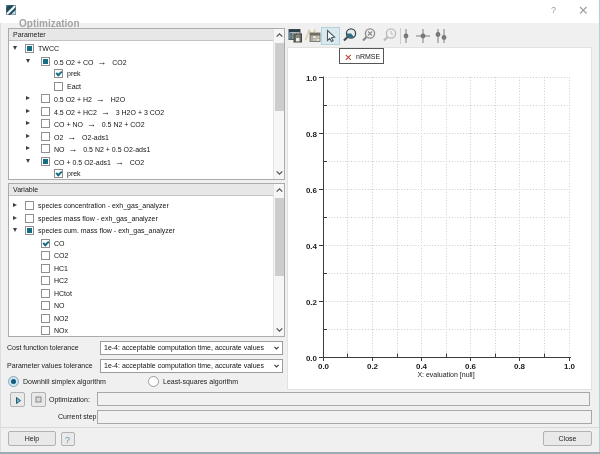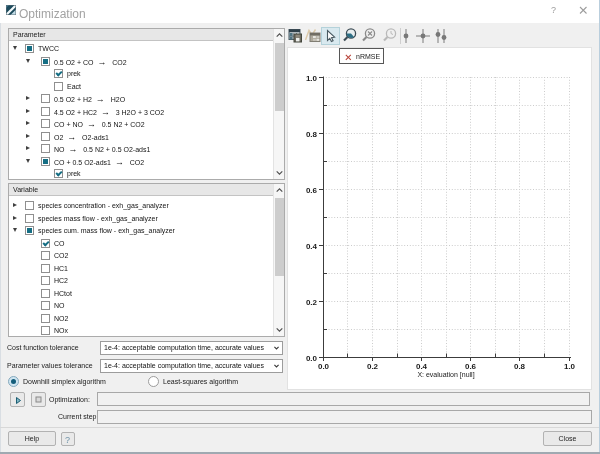--- a/index.html
+++ b/index.html
@@ -1,18 +1,18 @@
 <!DOCTYPE html>
 <html><head><meta charset="utf-8">
 <style>
 *{margin:0;padding:0;box-sizing:border-box;}
 body{font-family:"Liberation Sans",sans-serif;}
 .win{position:relative;width:600px;height:454px;background:#f0f0f0;overflow:hidden;font-family:"Liberation Sans",sans-serif;}
 .titlebar{position:absolute;left:0;top:0;width:600px;height:23px;background:#ffffff;}
-.title-text{position:absolute;left:19px;top:7px;font-size:12px;color:#a3a3a3;}
+.title-text{position:absolute;left:19px;top:18px;font-size:10px;color:#a3a3a3;font-weight:bold;}
 .tb-q{position:absolute;left:551px;top:5px;font-size:9px;color:#9a9a9a;}
 .bL{position:absolute;left:0;top:0;width:1px;height:454px;background:#d9dee3;}
 .bT{position:absolute;left:0;top:0;width:600px;height:1px;background:#dde1e5;}
 .bR{position:absolute;left:599px;top:0;width:1px;height:454px;background:#b9cedd;}
 .bB{position:absolute;left:0;top:452px;width:600px;height:2px;background:#9fa9b1;}
 .panel{position:absolute;left:8px;width:277px;background:#ffffff;border:1px solid #ababab;overflow:hidden;}
 .phead{position:absolute;left:0;top:0;right:11px;height:12px;background:#e7e7e7;border-bottom:1px solid #c3c3c3;font-size:7px;color:#1a1a1a;padding-left:4px;line-height:12px;}
 .sbar{position:absolute;top:0;right:0;width:11px;bottom:0;background:#f6f6f6;border-left:1px solid #e3e3e3;}
 .sb-up,.sb-dn{position:absolute;left:2px;width:7px;height:7px;}
 .thumb{position:absolute;left:1px;width:9px;background:#cdcdcd;}

